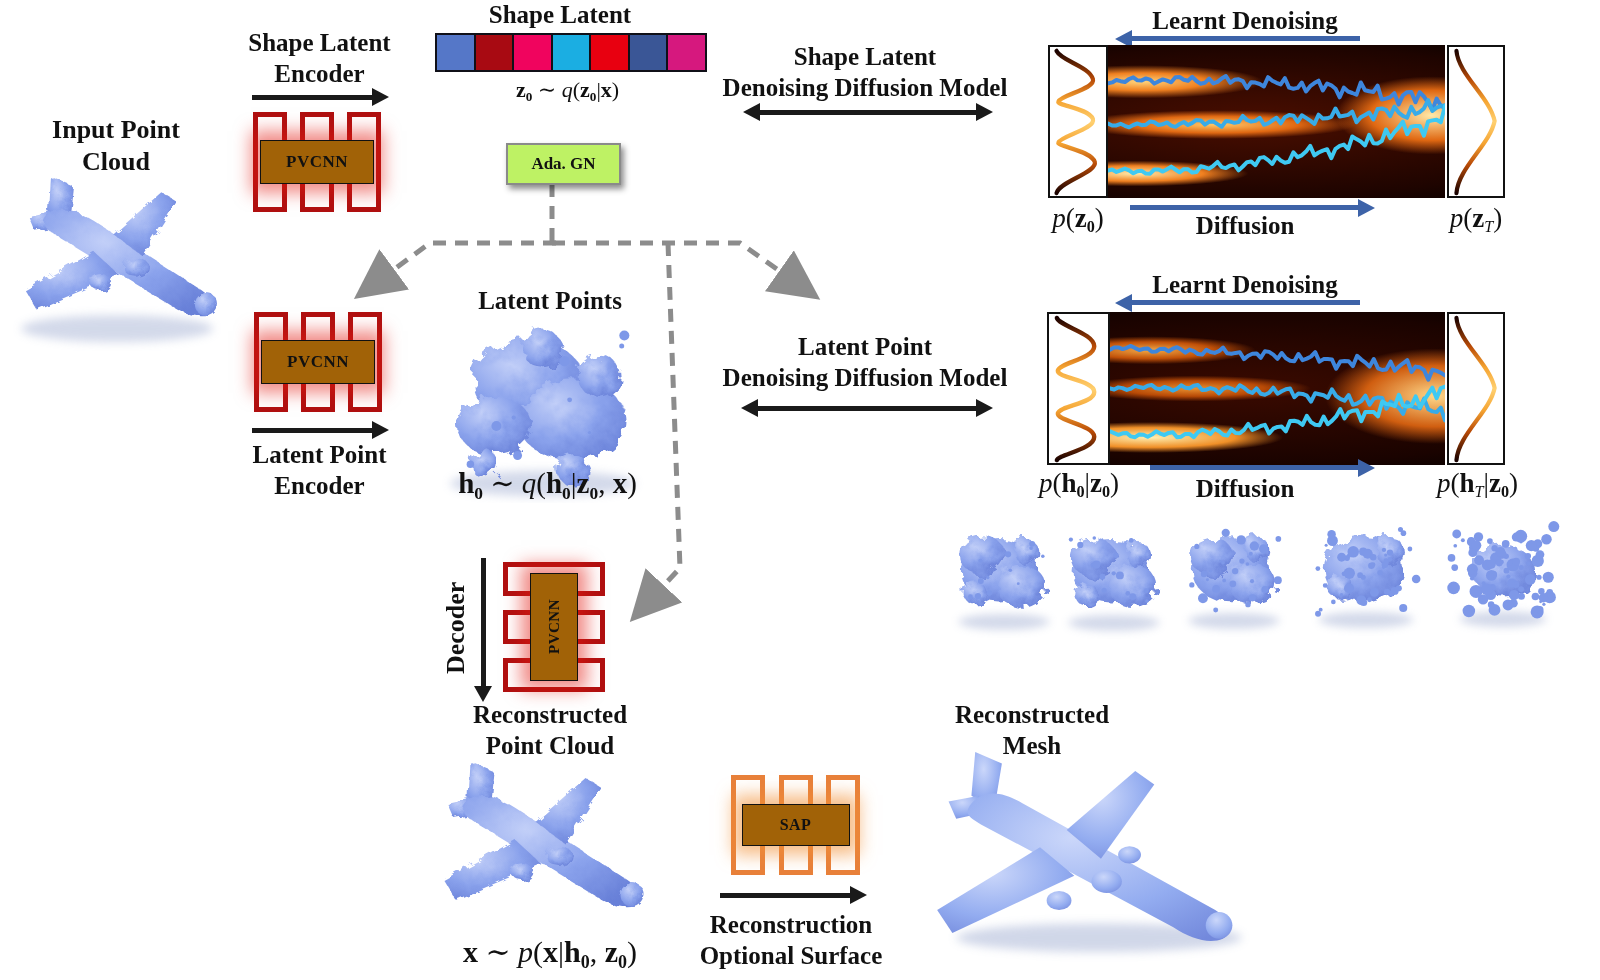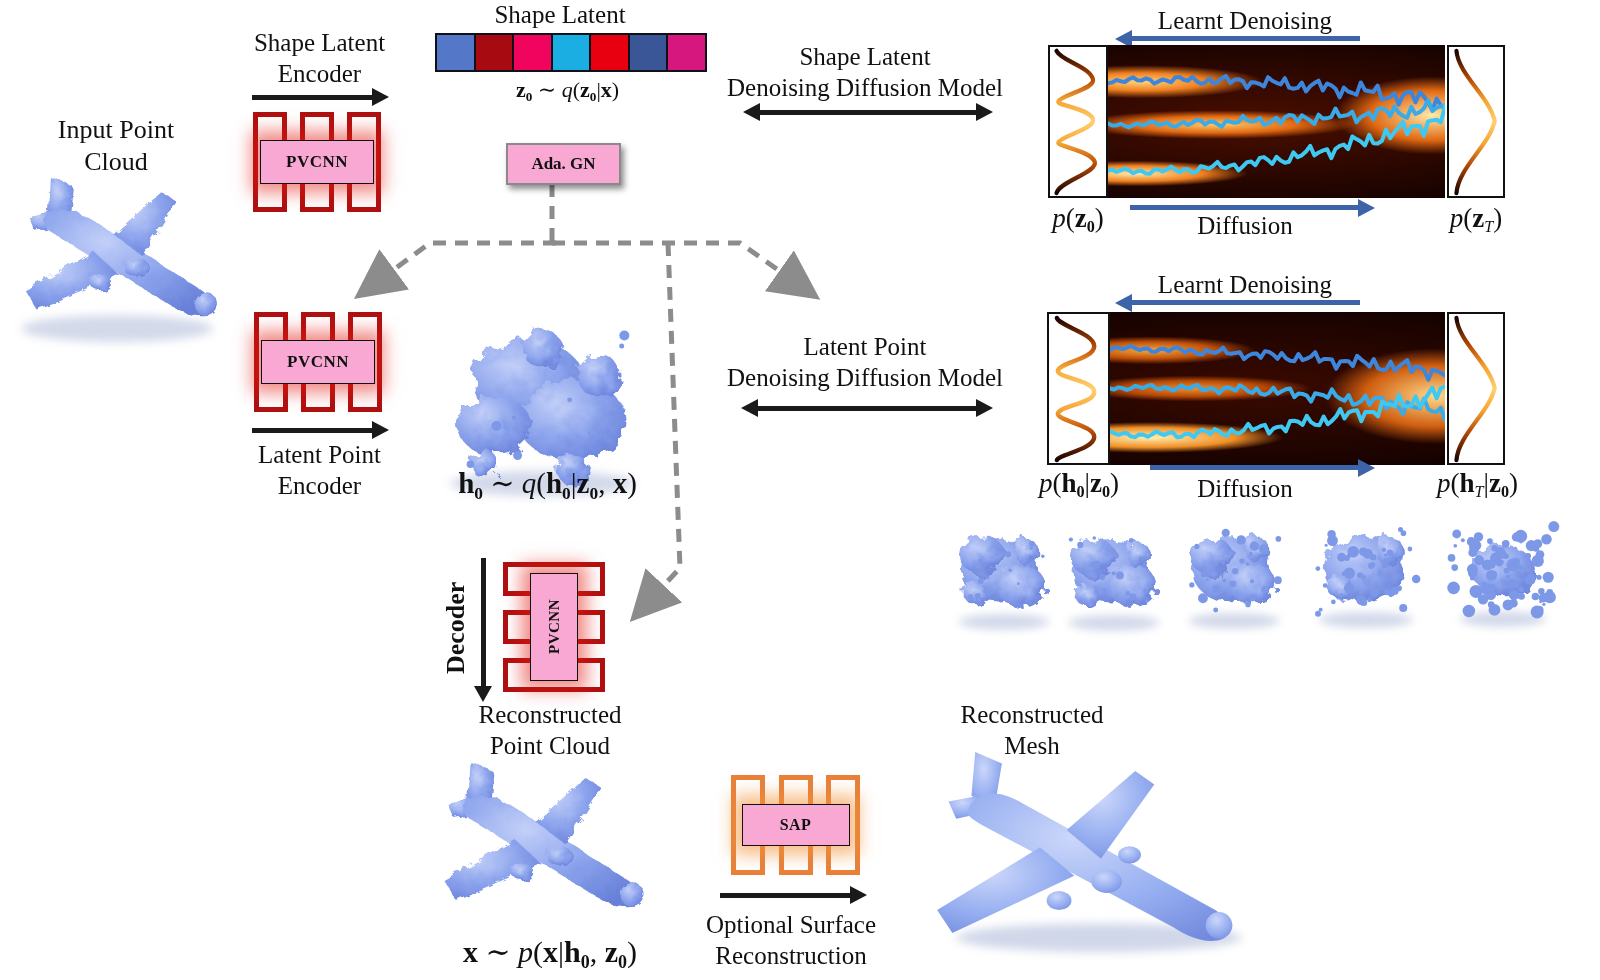--- a/index.html
+++ b/index.html
@@ -1,19 +1,19 @@
 <!DOCTYPE html>
 <html style="--pvcnn_red: #B01010; --sap_orange: #E8803A; --arrow_blue: #3D63A8; --arrow_black: #1A1A1A; --dashed_gray: #8C8C8C; --point_cloud_blue: #8AA2EC; --traj_blue_1: #3E86DC; --traj_blue_2: #38ABE8; --traj_blue_3: #3FC9F2;"><head>
 <meta charset="utf-8">
 <style>
   html,body{margin:0;padding:0;background:#fff;}
   #canvas{position:relative;width:1600px;height:980px;background:#fff;overflow:hidden;
           font-family:"Liberation Serif","DejaVu Serif",serif;color:#111;}
   .abs{position:absolute;}
-  .lbl{font-weight:normal;text-align:center;line-height:1.22;}
+  .lbl{font-weight:bold;text-align:center;line-height:1.22;}
   .lbl span{display:block;}
   .formula{text-align:center;font-weight:normal;white-space:nowrap;}
   .formula .b{font-weight:bold;}
   .formula .i{font-style:italic;}
   .formula .sub{font-size:60%;vertical-align:-0.32em;font-weight:bold;}
   .formula .subi{font-size:60%;vertical-align:-0.32em;font-style:italic;}
   
   .arrow{position:absolute;height:4.5px;background:var(--arrow_black);}
   .arrow::after{content:"";position:absolute;right:-15px;top:50%;transform:translateY(-50%);
     border-left:17px solid var(--arrow_black);border-top:9px solid transparent;border-bottom:9px solid transparent;}
@@ -24,29 +24,29 @@
   .arrow.leftdir::after{right:auto;left:-15px;border-left:none;
     border-right:17px solid var(--arrow_blue);border-top:9px solid transparent;border-bottom:9px solid transparent;}
   .varrow{position:absolute;width:4.5px;background:var(--arrow_black);}
   .varrow::after{content:"";position:absolute;bottom:-14px;left:50%;transform:translateX(-50%);
     border-top:16px solid var(--arrow_black);border-left:9px solid transparent;border-right:9px solid transparent;}
   
   .block{position:absolute;display:flex;justify-content:space-between;}
   .vbar{width:34px;height:100%;border:5.5px solid var(--pvcnn_red);background:#fff;box-sizing:border-box;}
   .block.col{flex-direction:column;}
   .hbar{height:34px;width:100%;border:5.5px solid var(--pvcnn_red);background:#fff;box-sizing:border-box;}
-  .block-label{position:absolute;left:50%;top:50%;transform:translate(-50%,-50%);background:#f9a8d4;
+  .block-label{position:absolute;left:50%;top:50%;transform:translate(-50%,-50%);background:#a16207;
     border:1.6px solid #111;display:flex;align-items:center;justify-content:center;font-weight:bold;
     font-size:17px;box-shadow:0 0 16px 9px rgba(228,25,18,.5);letter-spacing:.5px;}
   .sap .vbar{border-color:var(--sap_orange);}
   .sap .block-label{box-shadow:0 0 16px 9px rgba(242,145,55,.6);}
   .vlabel{writing-mode:vertical-rl;transform:translate(-50%,-50%) rotate(180deg);font-size:15px;}
   .vtext{writing-mode:vertical-rl;transform:rotate(180deg);font-weight:bold;font-size:26px;text-align:center;}
   
-  .adagn{position:absolute;background:#f9a8d4;border:2px solid #8a8a8a;box-shadow:3px 4px 6px rgba(0,0,0,.45);
+  .adagn{position:absolute;background:#bef264;border:2px solid #8a8a8a;box-shadow:3px 4px 6px rgba(0,0,0,.45);
     display:flex;align-items:center;justify-content:center;font-weight:bold;font-size:17px;}
   
   .latent-bar{position:absolute;display:flex;}
   .latent-cell{flex:1;border:2px solid #101018;margin-left:-2px;}
   .latent-cell:first-child{margin-left:0;}
   
   .distbox{position:absolute;background:#fff;border:2.5px solid #111;box-sizing:border-box;}
   .distbox svg{position:absolute;left:0;top:0;width:100%;height:100%;}
   .heat{position:absolute;overflow:hidden;}
   .heat svg{position:absolute;left:0;top:0;}
@@ -200,20 +200,21 @@
     <div class="vbar"></div>
     <div class="vbar"></div>
     <div class="block-label" style="width:112px;height:42px;">PVCNN</div>
   </div>
   <div class="arrow" style="left:252px;top:428px;width:122px;"></div>
   <div class="abs lbl" style="left:232px;top:440px;width:175px;font-size:25px;">
     <span>Latent Point</span>
     <span>Encoder</span>
   </div>
 
+  <div class="abs lbl" style="left:440px;top:286px;width:220px;font-size:25px;">Latent Points</div>
   <svg class="abs" style="left:425px;top:308px;" width="245" height="195" viewBox="0 0 250 200">
     <ellipse cx="120" cy="180" rx="95" ry="13" fill="#8C9CC8" opacity="0.38" filter="url(#soft)"></ellipse>
     <g filter="url(#bumpy2)" fill="url(#pcGrad)">
       <ellipse cx="105" cy="75" rx="58" ry="42"></ellipse>
       <ellipse cx="150" cy="115" rx="55" ry="42"></ellipse>
       <ellipse cx="70" cy="120" rx="38" ry="30"></ellipse>
       <circle cx="120" cy="42" r="20"></circle>
       <circle cx="178" cy="70" r="22"></circle>
       <circle cx="60" cy="160" r="14"></circle>
       <circle cx="150" cy="165" r="16"></circle>
@@ -515,22 +516,22 @@
   <div class="abs formula" style="left:415px;top:934px;width:270px;font-size:30px;"><span class="b">x</span><span> ∼ </span><span class="i">p</span><span>(</span><span class="b">x</span><span>|</span><span class="b">h</span><span class="sub">0</span><span>, </span><span class="b">z</span><span class="sub">0</span><span>)</span></div>
 
   <div class="block sap" style="left:731px;top:775px;width:129px;height:100px;">
     <div class="vbar"></div>
     <div class="vbar"></div>
     <div class="vbar"></div>
     <div class="block-label" style="width:106px;height:40px;font-size:16px;">SAP</div>
   </div>
   <div class="arrow" style="left:720px;top:893px;width:132px;"></div>
   <div class="abs lbl" style="left:676px;top:910px;width:230px;font-size:25px;">
+    <span>Reconstruction</span>
     <span>Optional Surface</span>
-    <span>Reconstruction</span>
   </div>
 
   <div class="abs lbl" style="left:912px;top:700px;width:240px;font-size:25px;">
     <span>Reconstructed</span>
     <span>Mesh</span>
   </div>
   <svg class="abs" style="left:880px;top:732px;" width="400" height="240" viewBox="0 0 420 230">
     <ellipse cx="230" cy="205" rx="150" ry="15" fill="#8C9CC8" opacity="0.4" filter="url(#soft)"></ellipse>
     <g fill="url(#meshGrad)">
       <path d="M100,10 L128,22 L120,70 L96,56 Z"></path>

